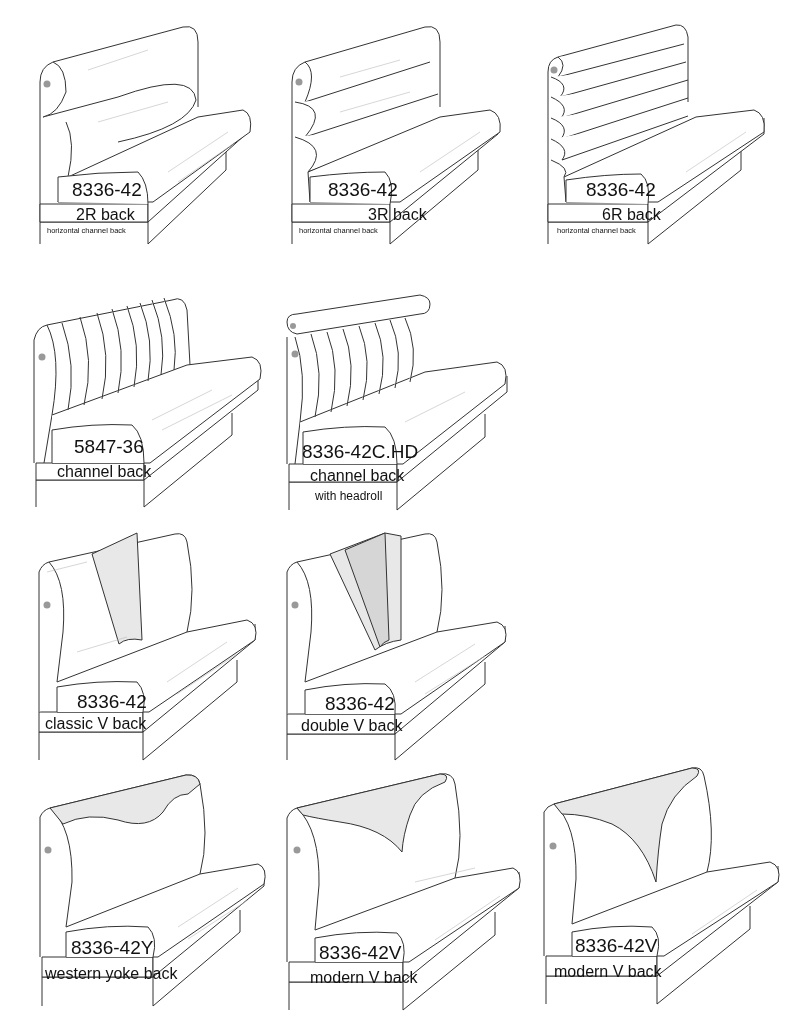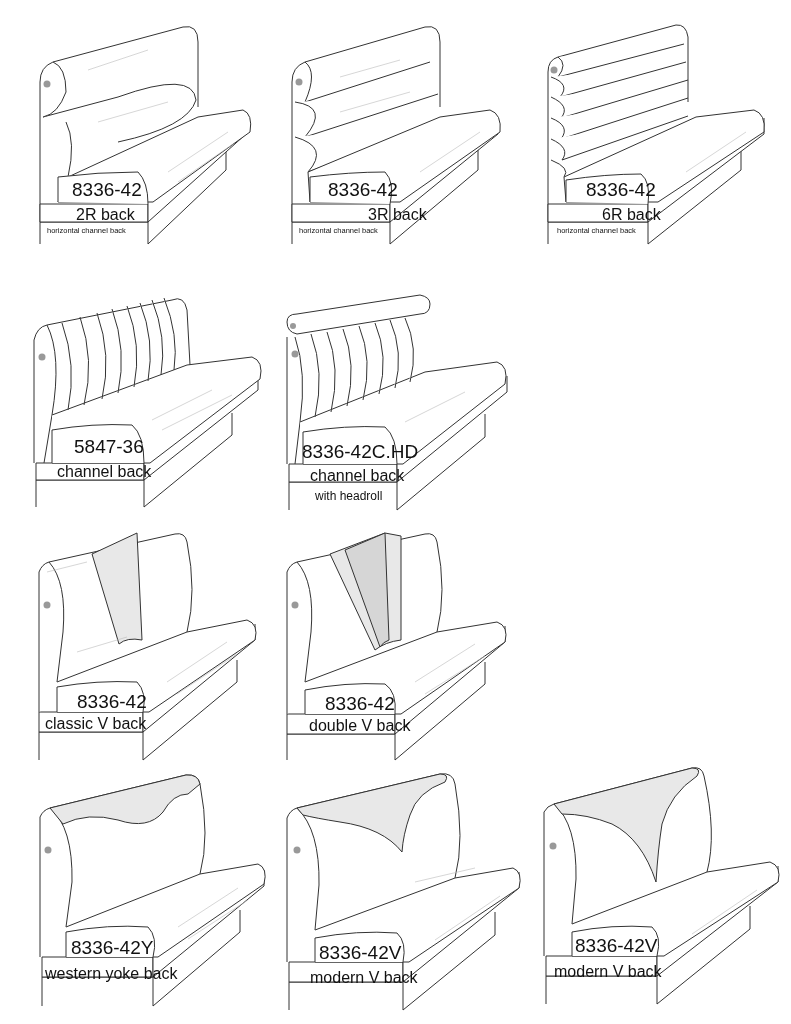--- a/index.html
+++ b/index.html
@@ -163,21 +163,21 @@
     <path d="M12 30 Q30 50 26 100 L20 150"></path>
     <path d="M45 22 L100 1 L116 4 L116 108 Q100 110 90 118 Z" fill="#e8e8e8"></path>
     <path d="M60 18 L100 1 L104 108 Q98 110 95 115 Z" fill="#d6d6d6"></path>
     <path d="M20 150 L152 100 L212 90 Q224 94 220 110 L116 182 L20 182"></path>
     <path d="M20 182 L20 158 Q60 150 100 152 Q112 160 110 182"></path>
     <line x1="130" y1="150" x2="190" y2="112" stroke="#bbb" stroke-width="0.6"></line>
     <line x1="140" y1="162" x2="200" y2="124" stroke="#bbb" stroke-width="0.6"></line>
     <circle cx="10" cy="73" r="3.5" fill="#999" stroke="none"></circle>
   </svg>
   <div class="lbl model" style="left:40px;top:161px;">8336-42</div>
-  <div class="lbl style" style="left:24px;top:185px;">double V back</div>
+  <div class="lbl style" style="left:16px;top:185px;">double V back</div>
 </div>
 
 <div class="booth" style="left:38px;top:772px;width:228px;height:238px;">
   <svg width="228" height="238" fill="#fff" stroke="#333" stroke-width="1">
     <path d="M4 234 L4 205 L115 205 L115 234 L202 160 L202 138"></path>
     <path d="M4 205 L4 185 L115 185 L115 205 Z"></path>
     <path d="M115 185 L115 205 L226 114 L226 98"></path>
     <path d="M2 185 L2 45 Q5 38 12 36 L148 3 Q160 2 162 12 Q172 65 162 102"></path>
     <path d="M12 36 Q35 55 34 110 L28 155"></path>
     <path d="M12 36 L148 3 Q160 2 162 12 L150 22 Q135 22 125 40 Q110 58 80 48 Q50 40 25 52 Z" fill="#e8e8e8"></path>

